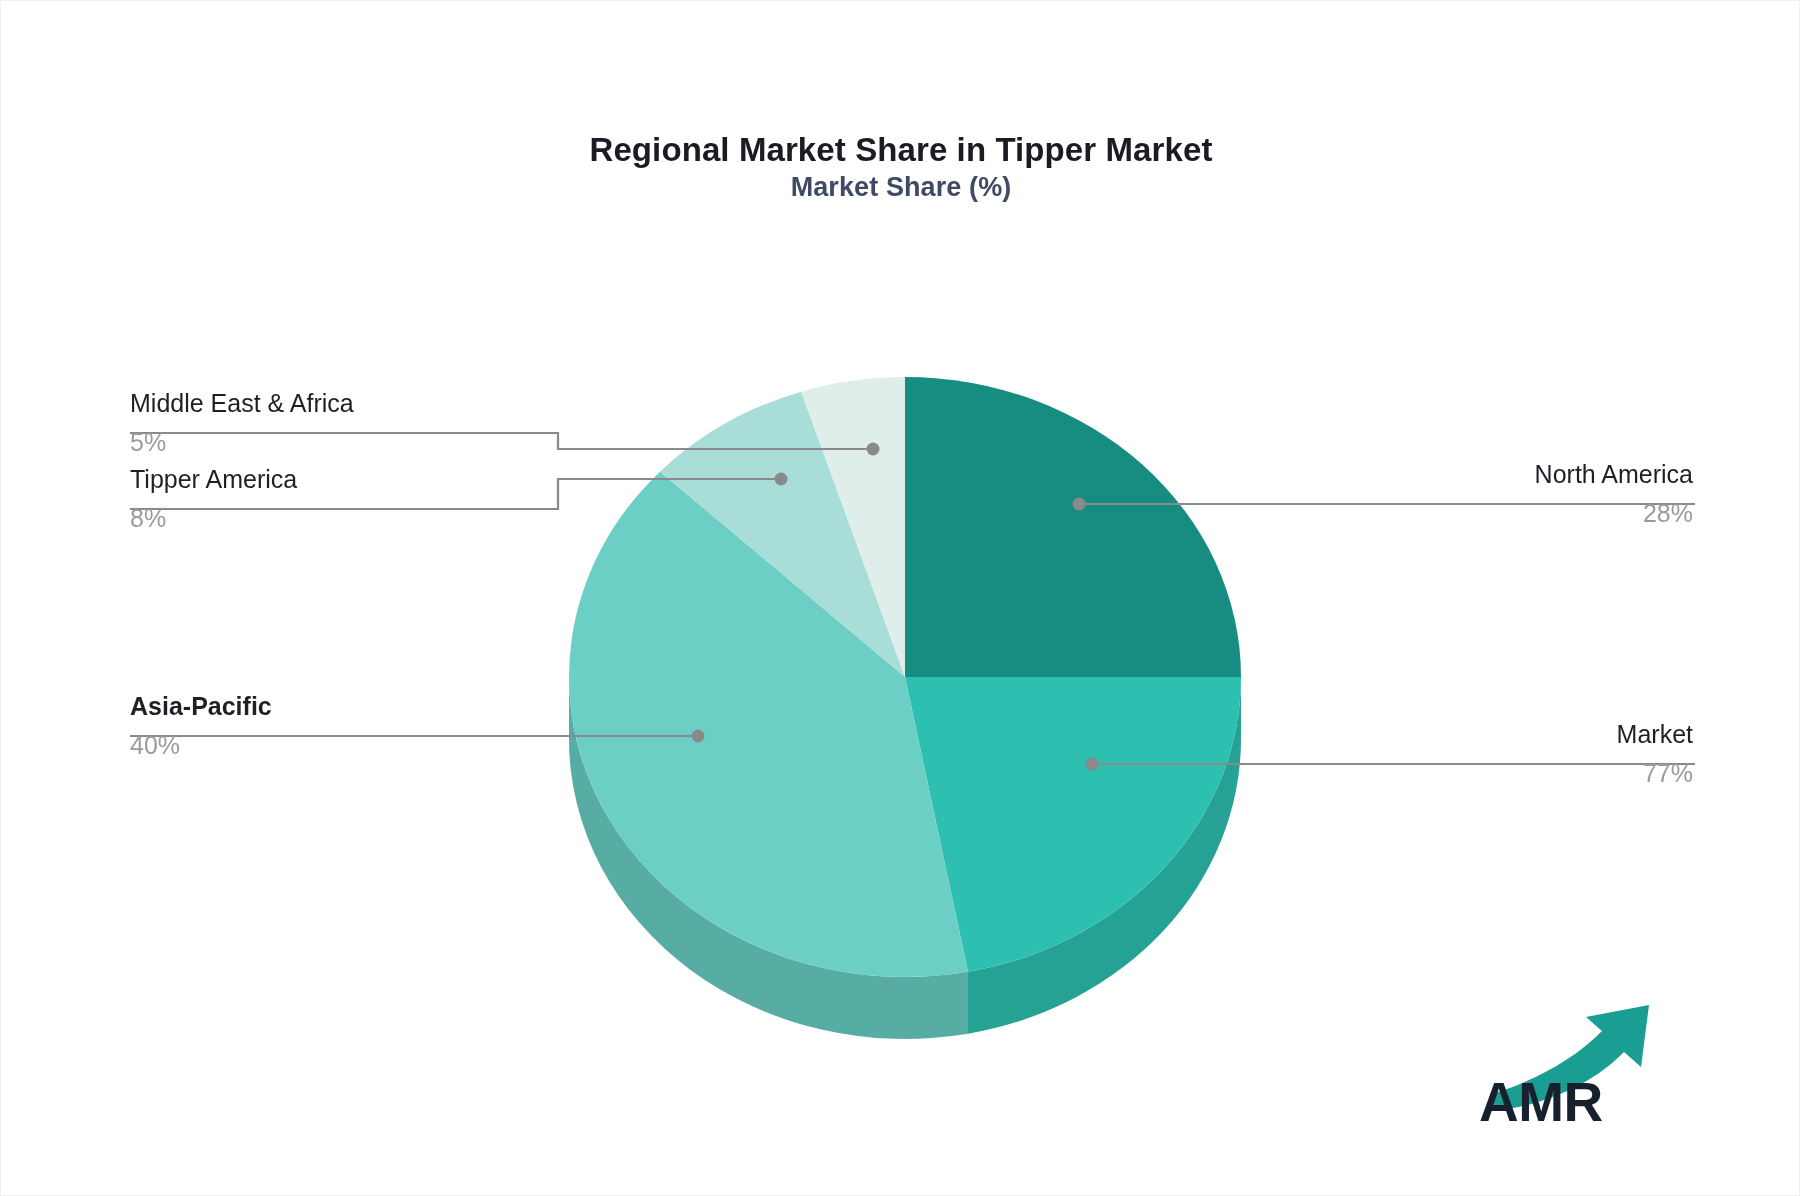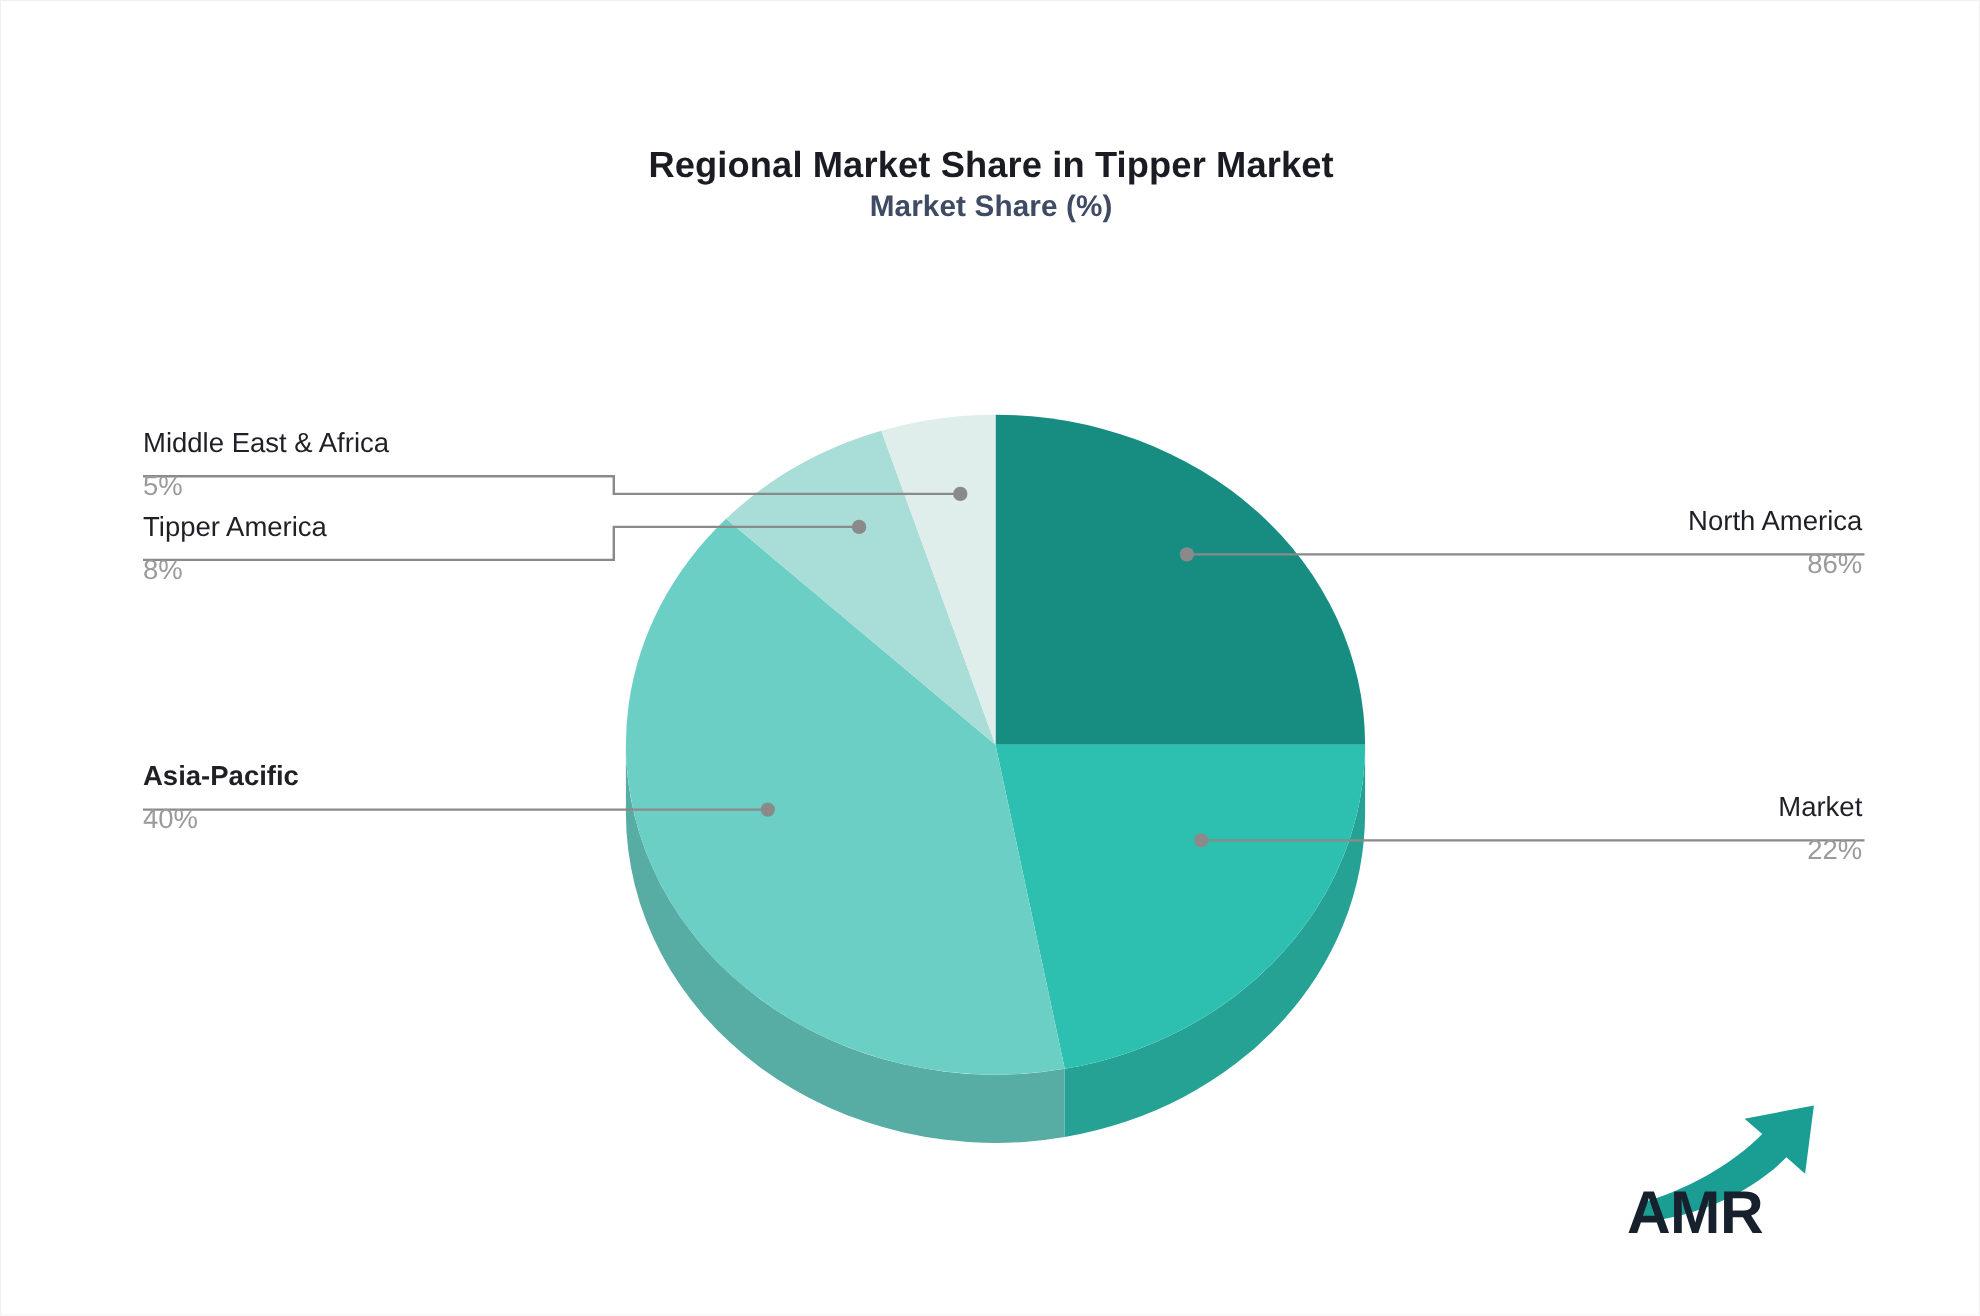--- a/index.html
+++ b/index.html
@@ -141,22 +141,22 @@
   <div class="lbl" style="left:129px; top:390px;">Middle East &amp; Africa</div>
   <div class="val" style="left:129px; top:429px;">5%</div>
 
   <div class="lbl" style="left:129px; top:466px;">Tipper America</div>
   <div class="val" style="left:129px; top:505px;">8%</div>
 
   <div class="lbl" style="left:129px; top:693px;font-weight:bold;">Asia-Pacific</div>
   <div class="val" style="left:129px; top:732px;">40%</div>
 
   <div class="lbl lbl-right" style="right:106px; top:461px;">North America</div>
-  <div class="val val-right" style="right:106px; top:500px;">86%</div>
+  <div class="val val-right" style="right:106px; top:500px;">28%</div>
 
   <div class="lbl lbl-right" style="right:106px; top:721px;">Market</div>
-  <div class="val val-right" style="right:106px; top:760px;">22%</div>
+  <div class="val val-right" style="right:106px; top:760px;">77%</div>
 
   <div class="logo">
     <div class="logo-text">AMR</div>
   </div>
 
 </div>
 
 </body></html>

